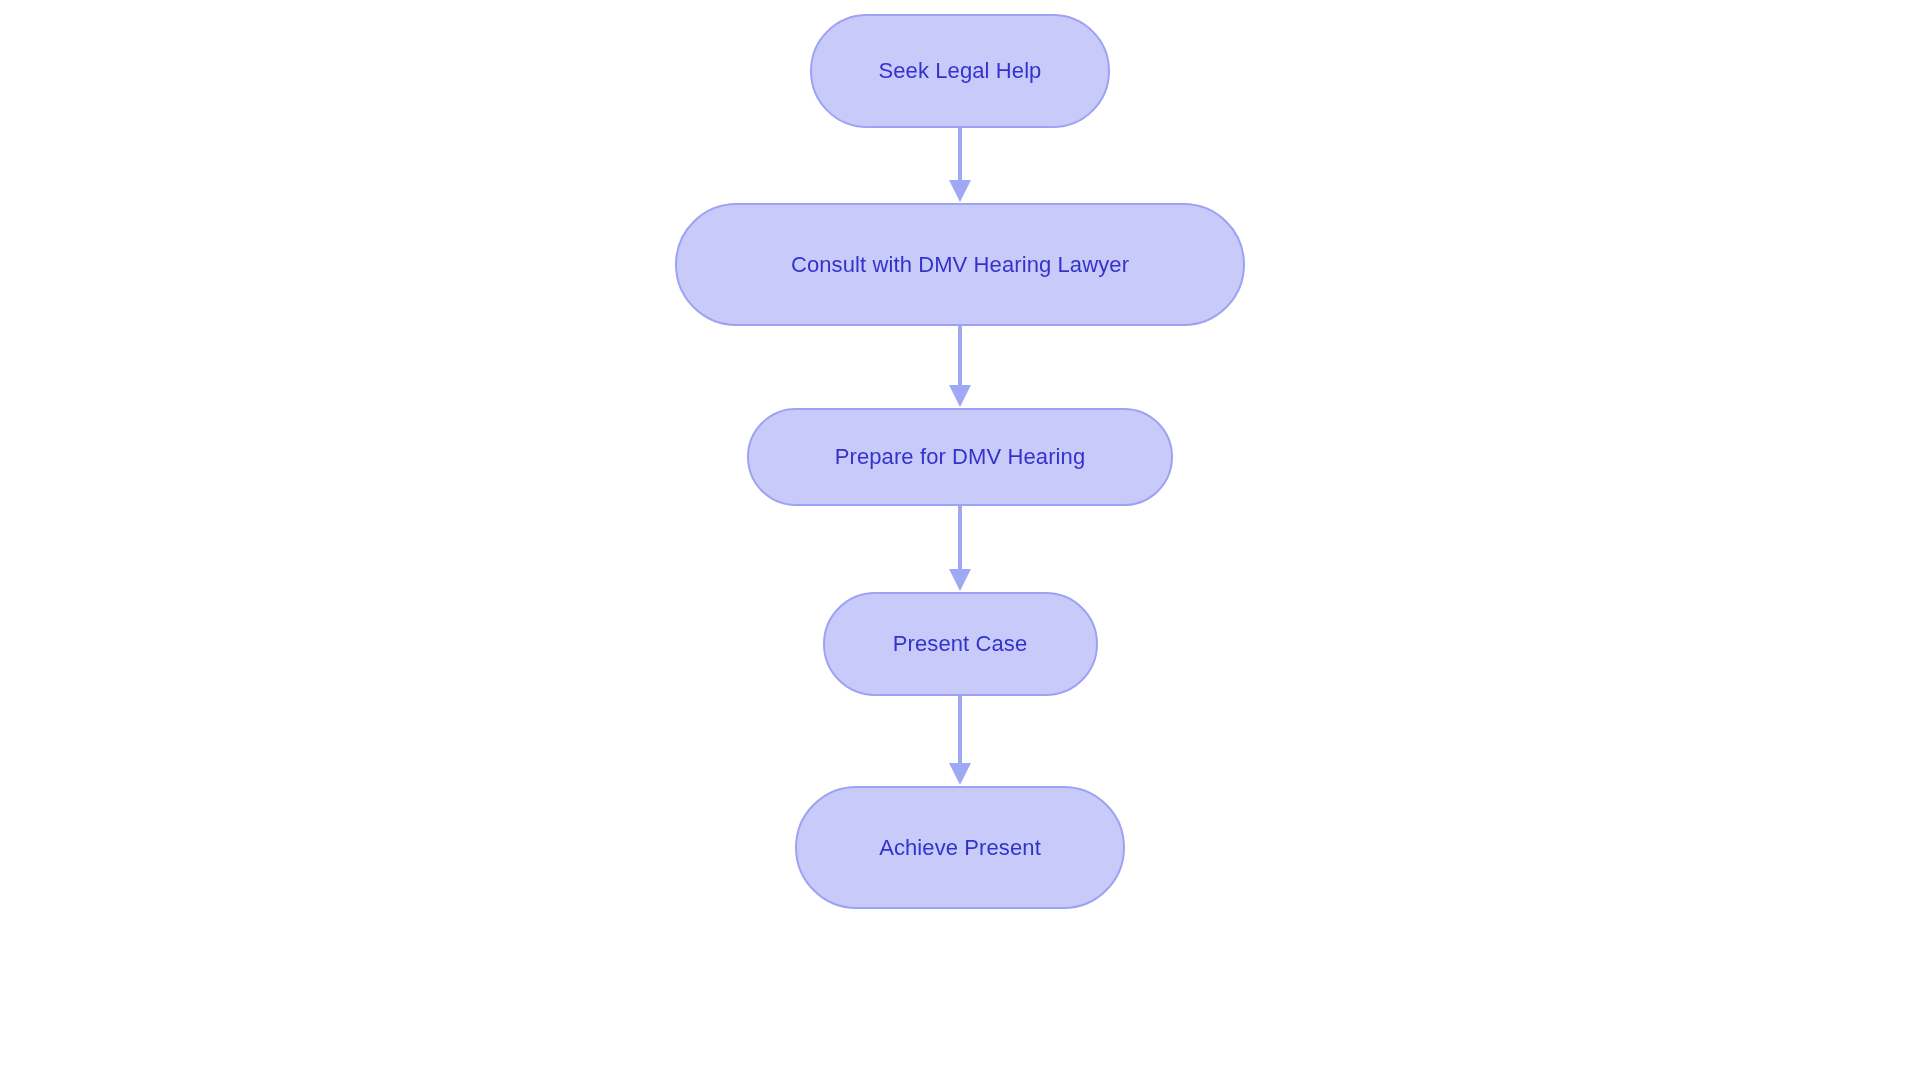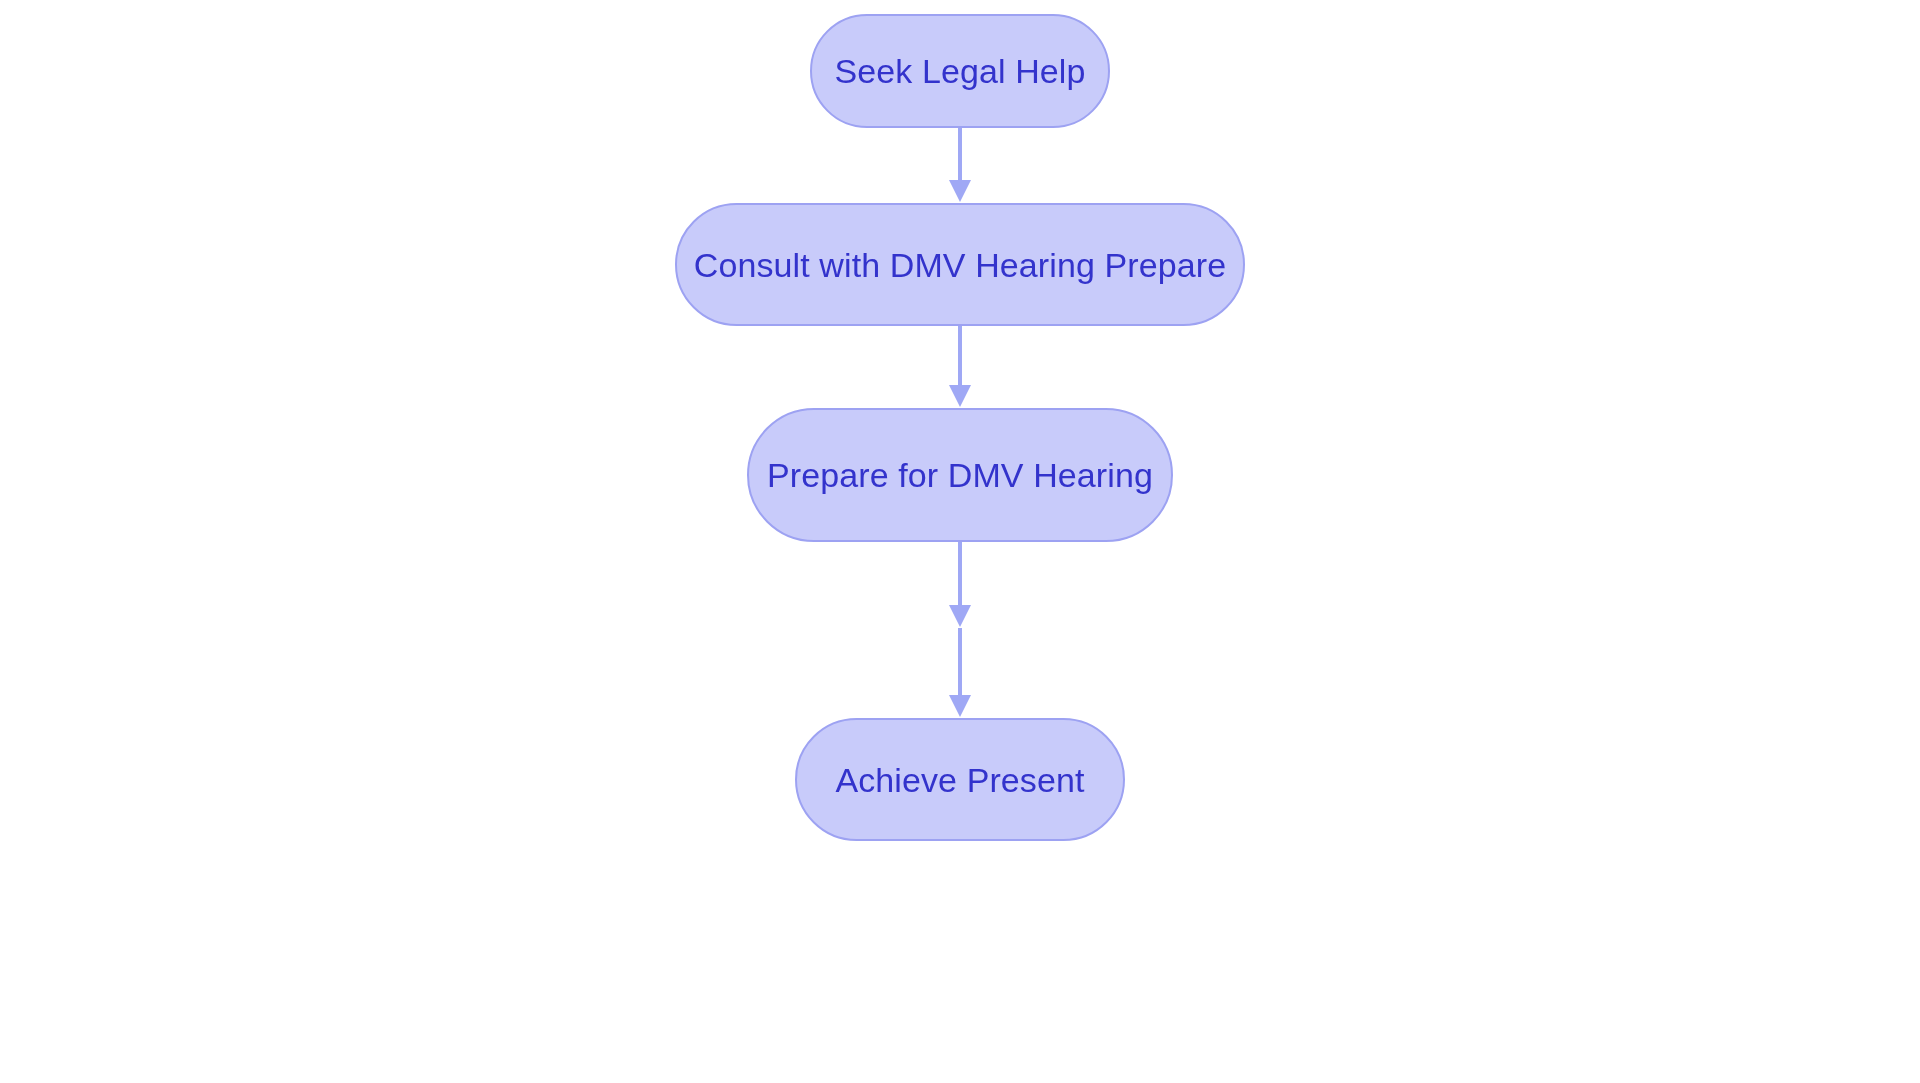--- a/index.html
+++ b/index.html
@@ -48,29 +48,29 @@
     font-weight: 400;
     line-height: 1;
     letter-spacing: 0.1px;
     white-space: nowrap;
     padding: 0 44px;
     -webkit-font-smoothing: antialiased;
   }
 
   .node-label {
     color: #3333cc;
-    font-size: 34px;
+    font-size: 22px;
     font-weight: 400;
     white-space: nowrap;
   }
 
   
   .node-0 { width: 300px; height: 114px; }
   .node-1 { width: 570px; height: 123px; }
-  .node-2 { width: 426px; height: 134px; }
+  .node-2 { width: 426px; height: 98px; }
   .node-3 { width: 275px; height: 104px; }
   .node-4 { width: 330px; height: 123px; }
 
   
   .connector {
     position: relative;
     display: flex;
     flex-direction: column;
     align-items: center;
     justify-content: flex-start;
@@ -110,37 +110,40 @@
     <div class="node node-0">
       <span class="node-label">Seek Legal Help</span>
     </div>
 
     <div class="connector conn-0">
       <div class="connector-line"></div>
       <div class="connector-head"></div>
     </div>
 
     <div class="node node-1">
-      <span class="node-label">Consult with DMV Hearing Prepare</span>
+      <span class="node-label">Consult with DMV Hearing Lawyer</span>
     </div>
 
     <div class="connector conn-1">
       <div class="connector-line"></div>
       <div class="connector-head"></div>
     </div>
 
     <div class="node node-2">
       <span class="node-label">Prepare for DMV Hearing</span>
     </div>
 
     <div class="connector conn-2">
       <div class="connector-line"></div>
       <div class="connector-head"></div>
     </div>
 
+    <div class="node node-3">
+      <span class="node-label">Present Case</span>
+    </div>
 
     <div class="connector conn-3">
       <div class="connector-line"></div>
       <div class="connector-head"></div>
     </div>
 
     <div class="node node-4">
       <span class="node-label">Achieve Present</span>
     </div>
 

